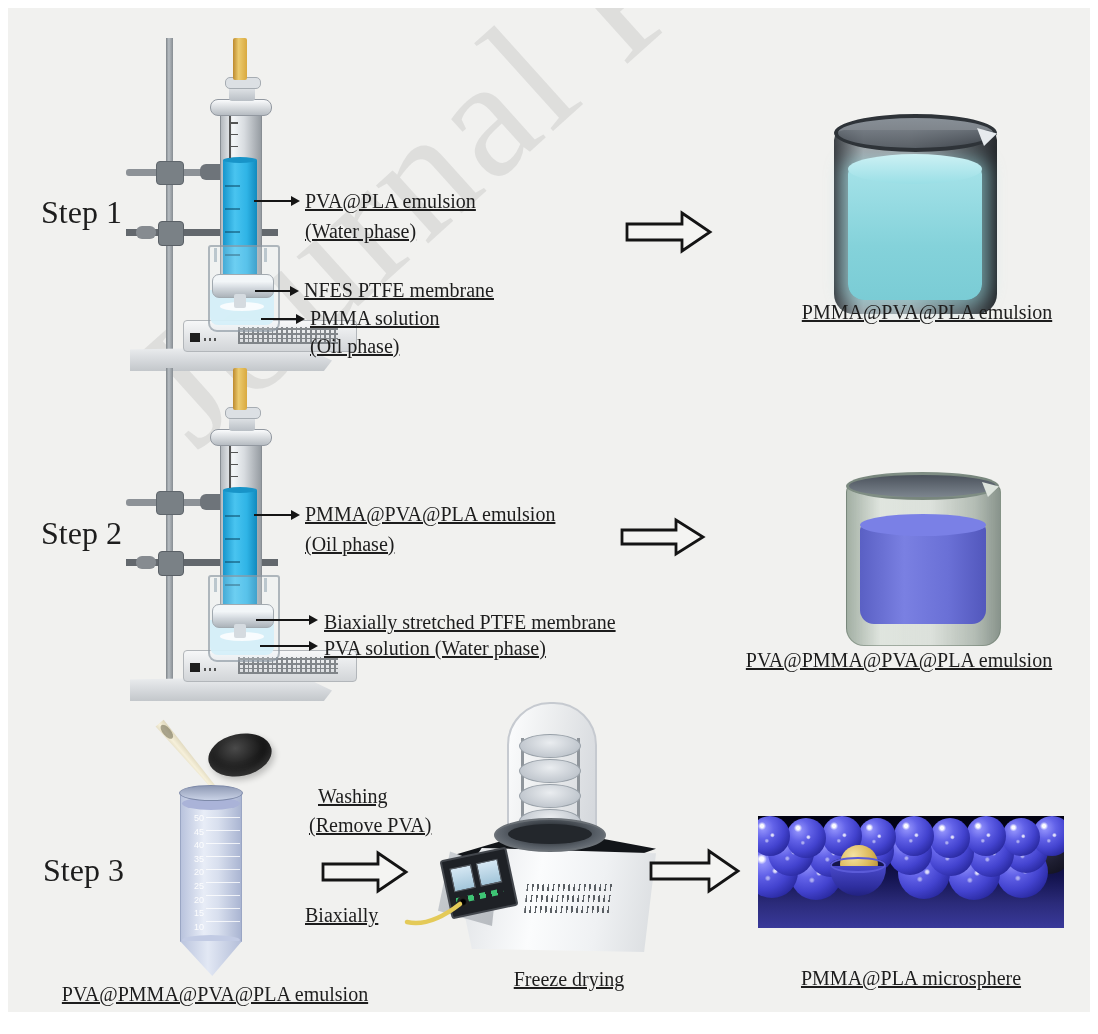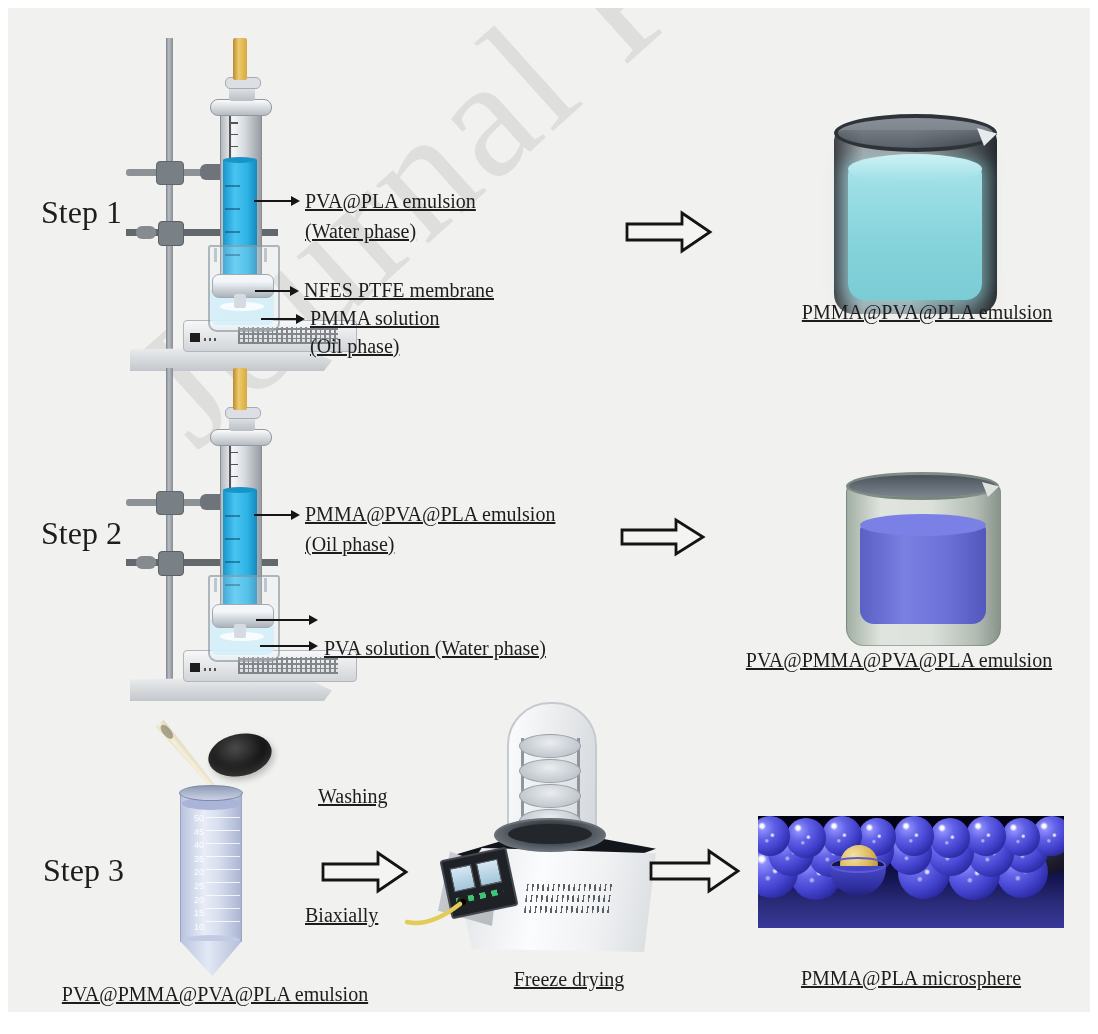--- a/index.html
+++ b/index.html
@@ -281,20 +281,21 @@
   <div class="pointer" style="left:246px;top:502px;width:46px;">
         <i class="pl"></i>
         <i class="ph"></i>
       </div>
   <div class="txt" style="left:297px;top:492px;">PMMA@PVA@PLA emulsion</div>
   <div class="txt" style="left:297px;top:522px;">(Oil phase)</div>
   <div class="pointer" style="left:248px;top:607px;width:62px;">
         <i class="pl"></i>
         <i class="ph"></i>
       </div>
+  <div class="txt" style="left:316px;top:600px;">Biaxially  stretched PTFE membrane</div>
   <div class="pointer" style="left:252px;top:633px;width:58px;">
         <i class="pl"></i>
         <i class="ph"></i>
       </div>
   <div class="txt" style="left:316px;top:626px;">PVA solution (Water phase)</div>
 
   <svg class="block-arrow" style="left:612px;top:509px;" width="86" height="40" viewBox="0 0 86 40">
     <polygon points="2,13 56,13 56,3 83,20 56,37 56,27 2,27" fill="#f4f4f2" stroke="#141414" stroke-width="2.8"></polygon>
   </svg>
 
@@ -328,20 +329,21 @@
           <span class="tgrad" style="top: 40.8px;">35</span>
           <span class="tgrad" style="top: 54.4px;">20</span>
           <span class="tgrad" style="top: 68px;">25</span>
           <span class="tgrad" style="top: 81.6px;">20</span>
           <span class="tgrad" style="top: 95.2px;">15</span>
           <span class="tgrad" style="top: 108.8px;">10</span>
         </div>
   </div>
 
   <div class="txt" style="left:310px;top:774px;">Washing</div>
+  <div class="txt" style="left:301px;top:803px;">(Remove PVA)</div>
   <svg class="block-arrow" style="left:313px;top:841px;" width="88" height="46" viewBox="0 0 88 46">
     <polygon points="2,15 57,15 57,4 85,23 57,42 57,31 2,31" fill="#f4f4f2" stroke="#141414" stroke-width="2.8"></polygon>
   </svg>
   <div class="txt" style="left:297px;top:893px;">Biaxially</div>
 
   <div class="fd">
     <div class="fd-dome"></div>
     <div class="fd-rod1"></div>
     <div class="fd-rod2"></div>
     <div class="fd-tray" style="top:36px;"></div>

